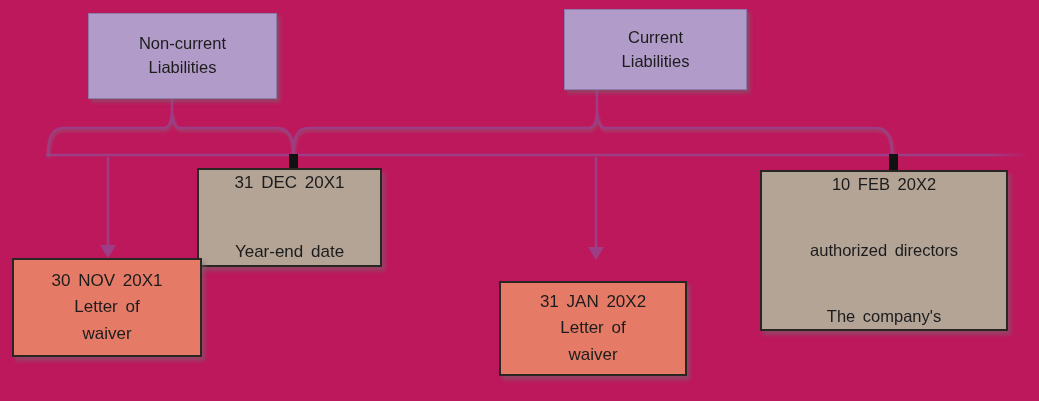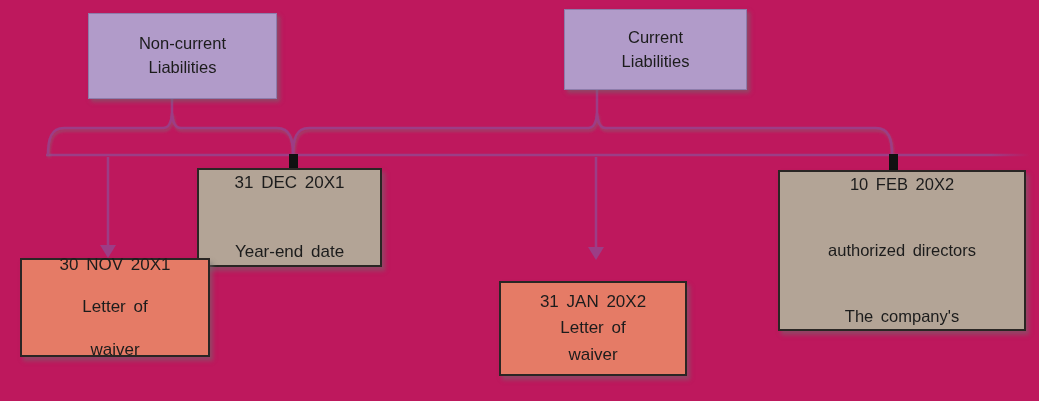--- a/index.html
+++ b/index.html
@@ -52,23 +52,23 @@
     color: #1c1c1c;
     font-size: 17px;
     line-height: 1.55;
     word-spacing: 3px;
     border: 2px solid #2a2624;
     box-shadow: 3px 4px 4px rgba(110,110,110,0.5);
   }
   .ebox.tan    { background: #b3a496; justify-content: space-between; }
   .ebox.salmon { background: #e57b66; }
   #ebox-dec { left: 197px; top: 168px; width: 181px; height: 95px;  z-index: 2; }
-  #ebox-nov { left: 20px;  top: 258px; width: 186px; height: 95px;  z-index: 3; gap: 16px; }
+  #ebox-nov { left: 12px;  top: 258px; width: 186px; height: 95px;  z-index: 3; }
   #ebox-jan { left: 499px; top: 261px; width: 184px; height: 91px;  z-index: 2; margin-top: 20px; }
-  #ebox-feb { left: 778px; top: 170px; width: 244px; height: 157px; z-index: 2;
+  #ebox-feb { left: 760px; top: 170px; width: 244px; height: 157px; z-index: 2;
               font-size: 16.5px; line-height: 1.5; }
 </style>
 </head>
 <body>
 
 <div class="canvas">
 
   <svg class="connectors" width="1039" height="401" viewBox="0 0 1039 401">
     <defs>
       <linearGradient id="fadeline" gradientUnits="userSpaceOnUse" x1="46" y1="155" x2="1030" y2="155">

